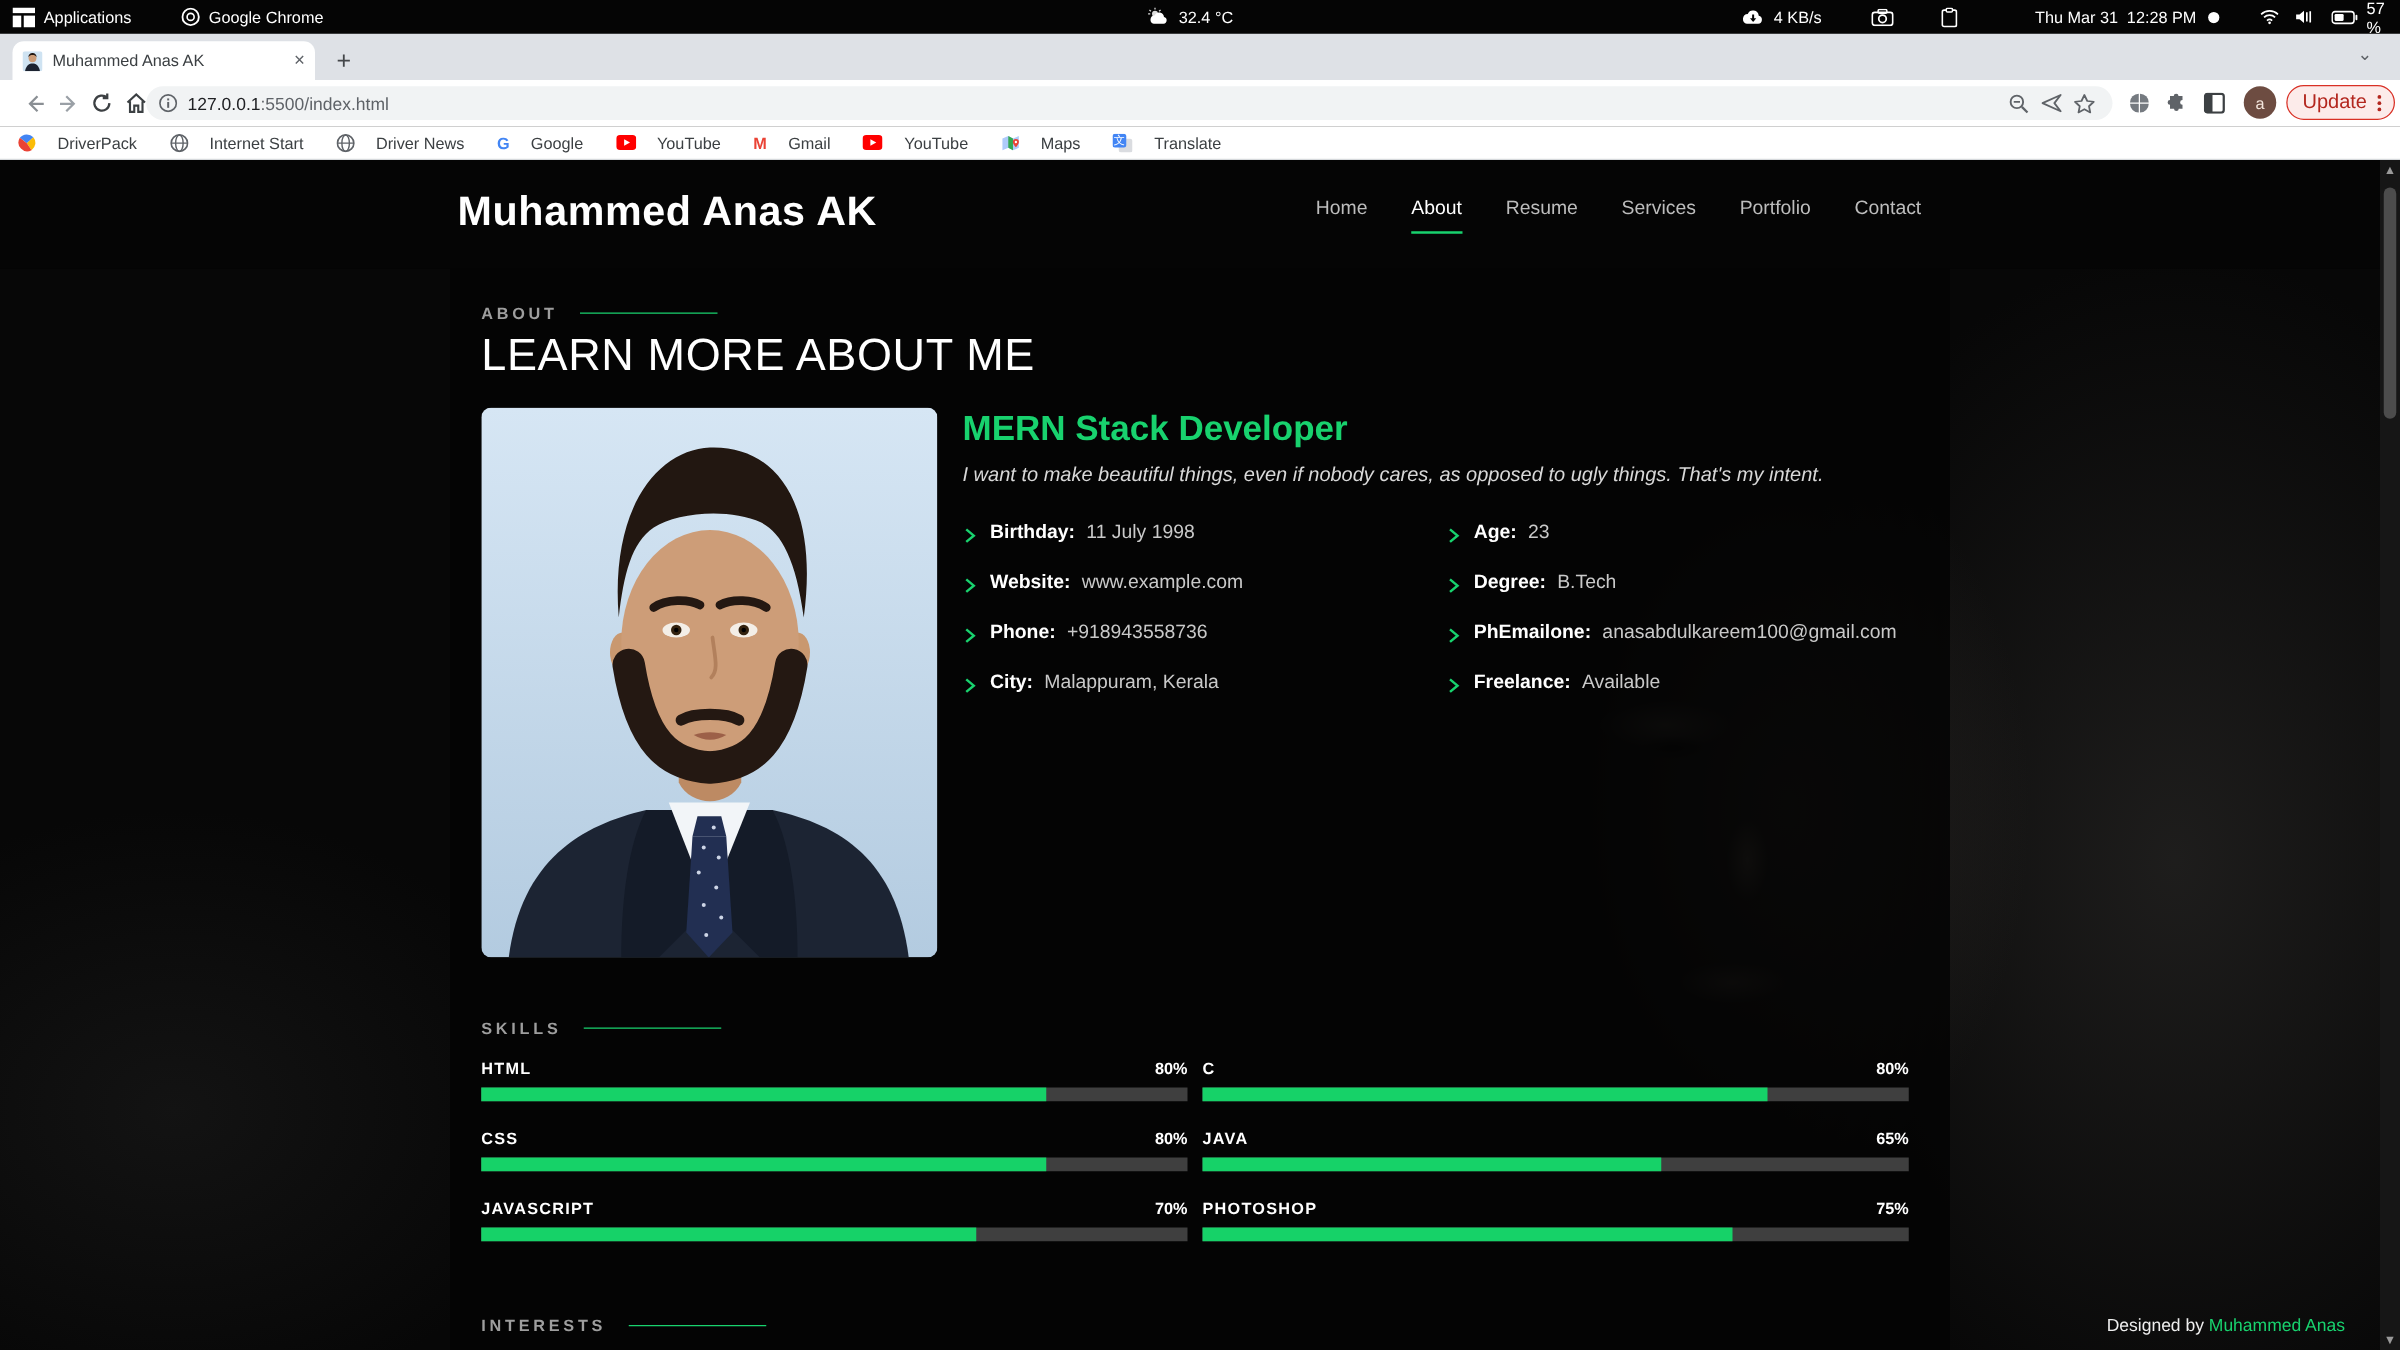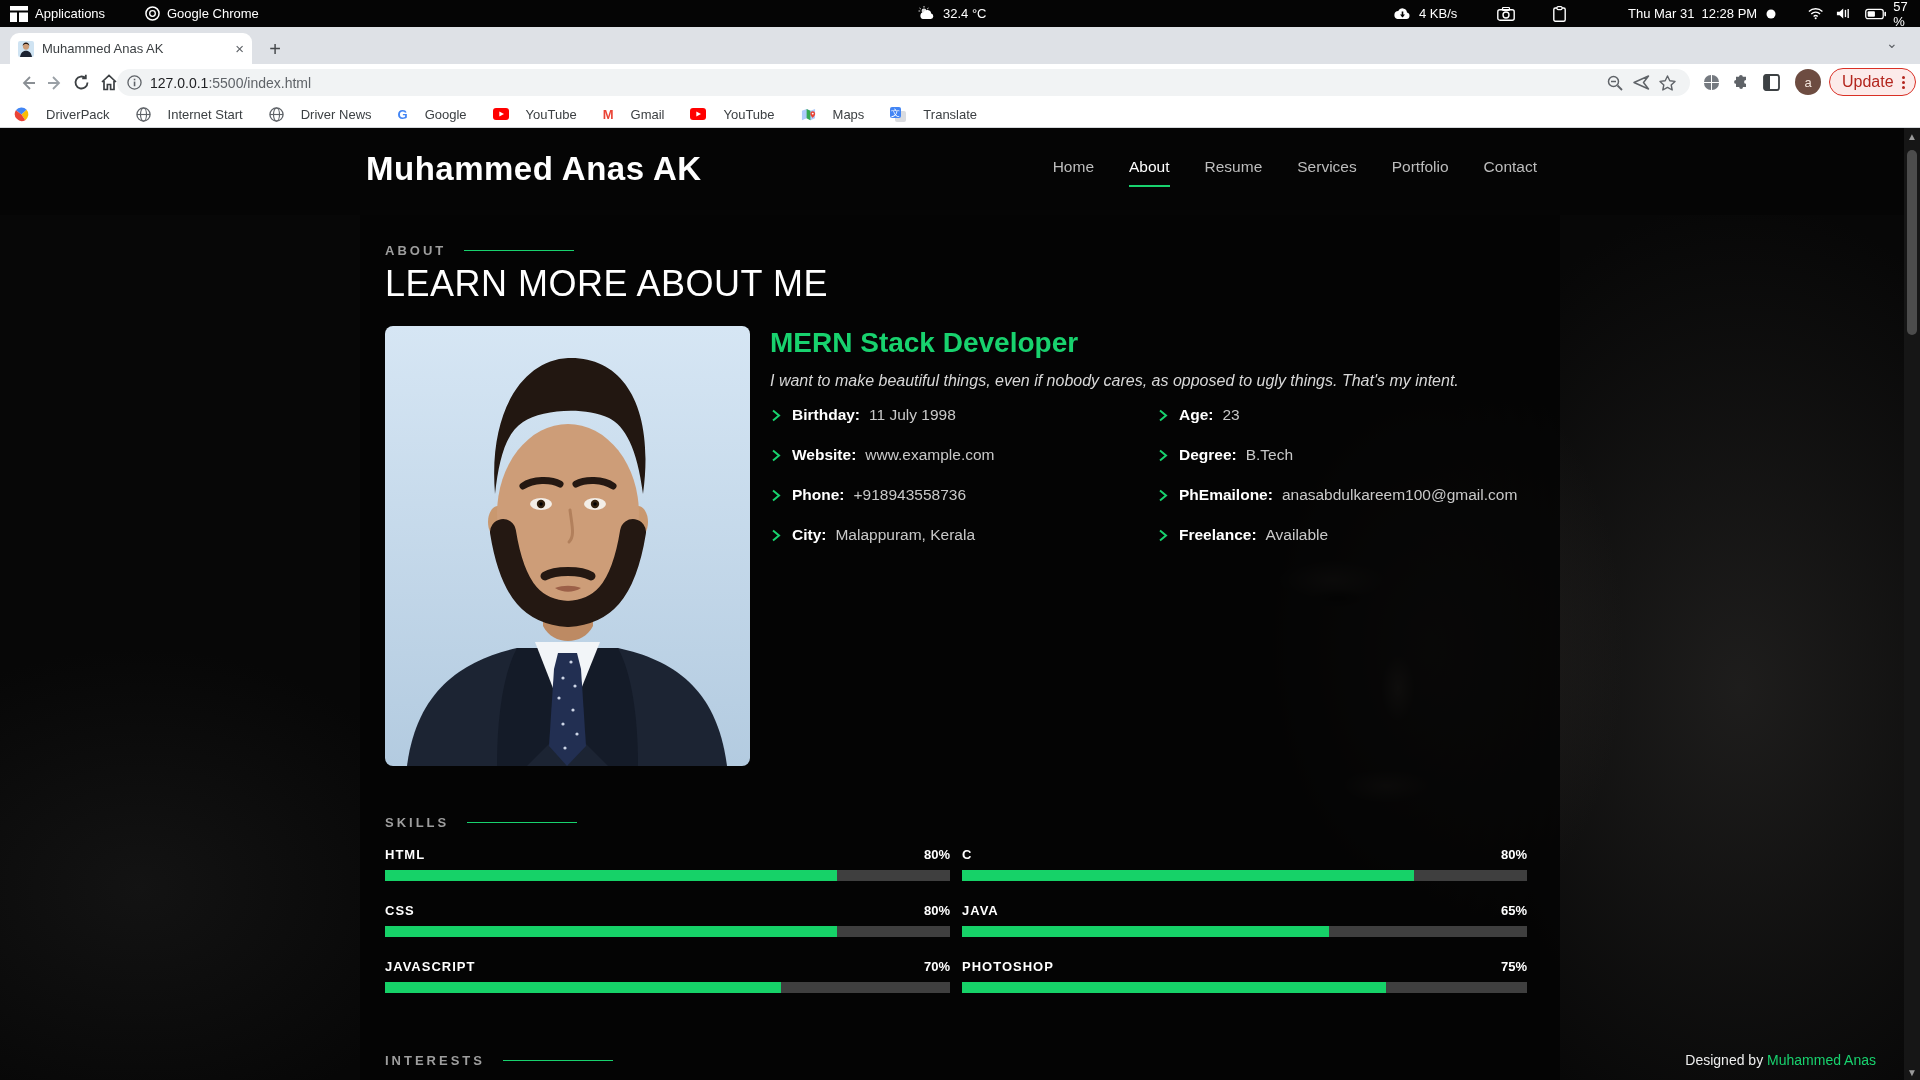--- a/index.html
+++ b/index.html
@@ -74,21 +74,21 @@
 
   .about-title { position:absolute; left:25px; top:48px; font-size:36px; font-weight:400; color:#fff; letter-spacing:0.5px; }
 
   .portrait { position:absolute; left:25px; top:111px; width:365px; height:440px; border-radius:8px; overflow:hidden; }
 
   .role { position:absolute; left:410px; top:112px; font-size:28px; font-weight:bold; color:#18d26e; }
   .quote { position:absolute; left:410px; top:157px; font-size:16px; font-style:italic; color:#d8d8d8; }
 
   .info-col { position:absolute; top:180px; width:380px; }
   .info-col.l { left:410px; } .info-col.r { left:797px; width:400px; }
-  .info-row { display:flex; align-items:center; height:40px; gap:9px; font-size:15.5px; }
+  .info-row { display:flex; align-items:flex-end; height:40px; gap:9px; font-size:15.5px; }
   .info-row .lbl { color:#fff; font-weight:bold; }
   .info-row .val { color:#c9c9c9; }
 
   .skills-grid { position:absolute; top:632px; left:25px; width:1150px; display:flex; gap:12px;text-align:center; }
   .skill-col { width:565px; }
   .skill { margin-bottom:22px; }
   .skill .line1 { display:flex; justify-content:space-between; align-items:baseline; }
   .skill .name { color:#fff; font-size:13px; font-weight:bold; letter-spacing:1px; }
   .skill .pct { color:#fff; font-size:13px; font-weight:bold; }
   .bar { margin-top:8px; height:11px; background:#3f3f3f; }

